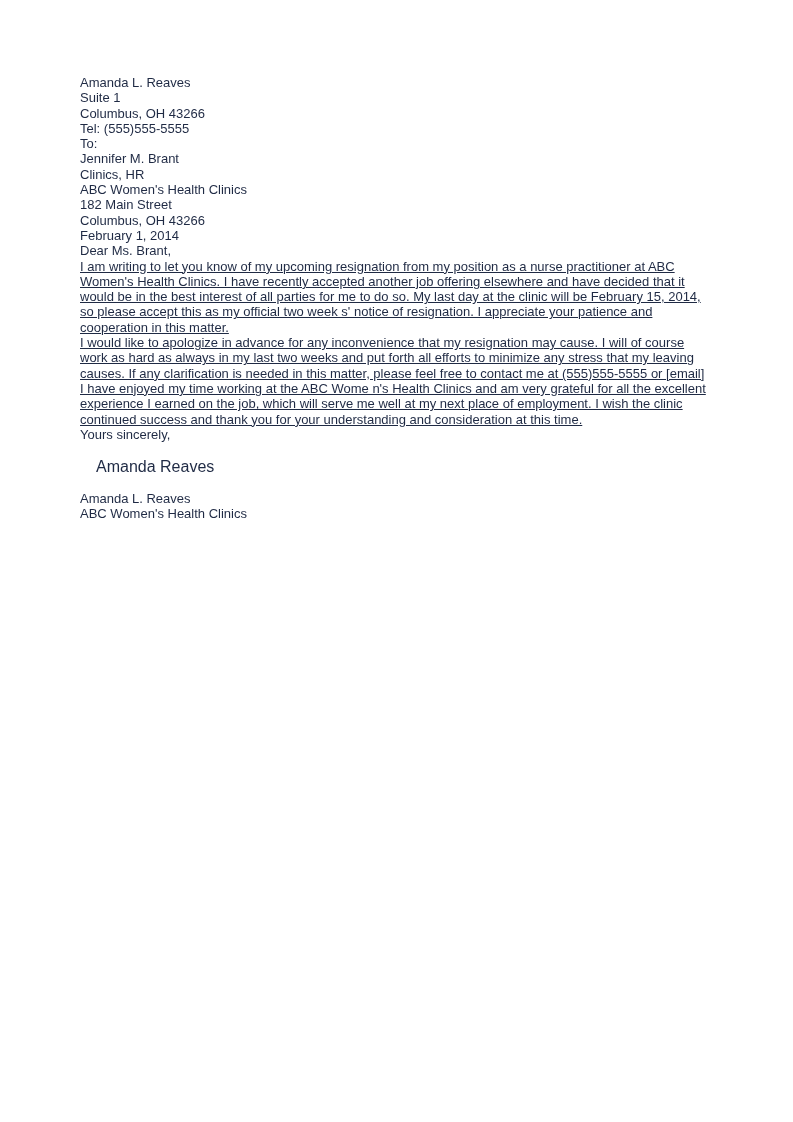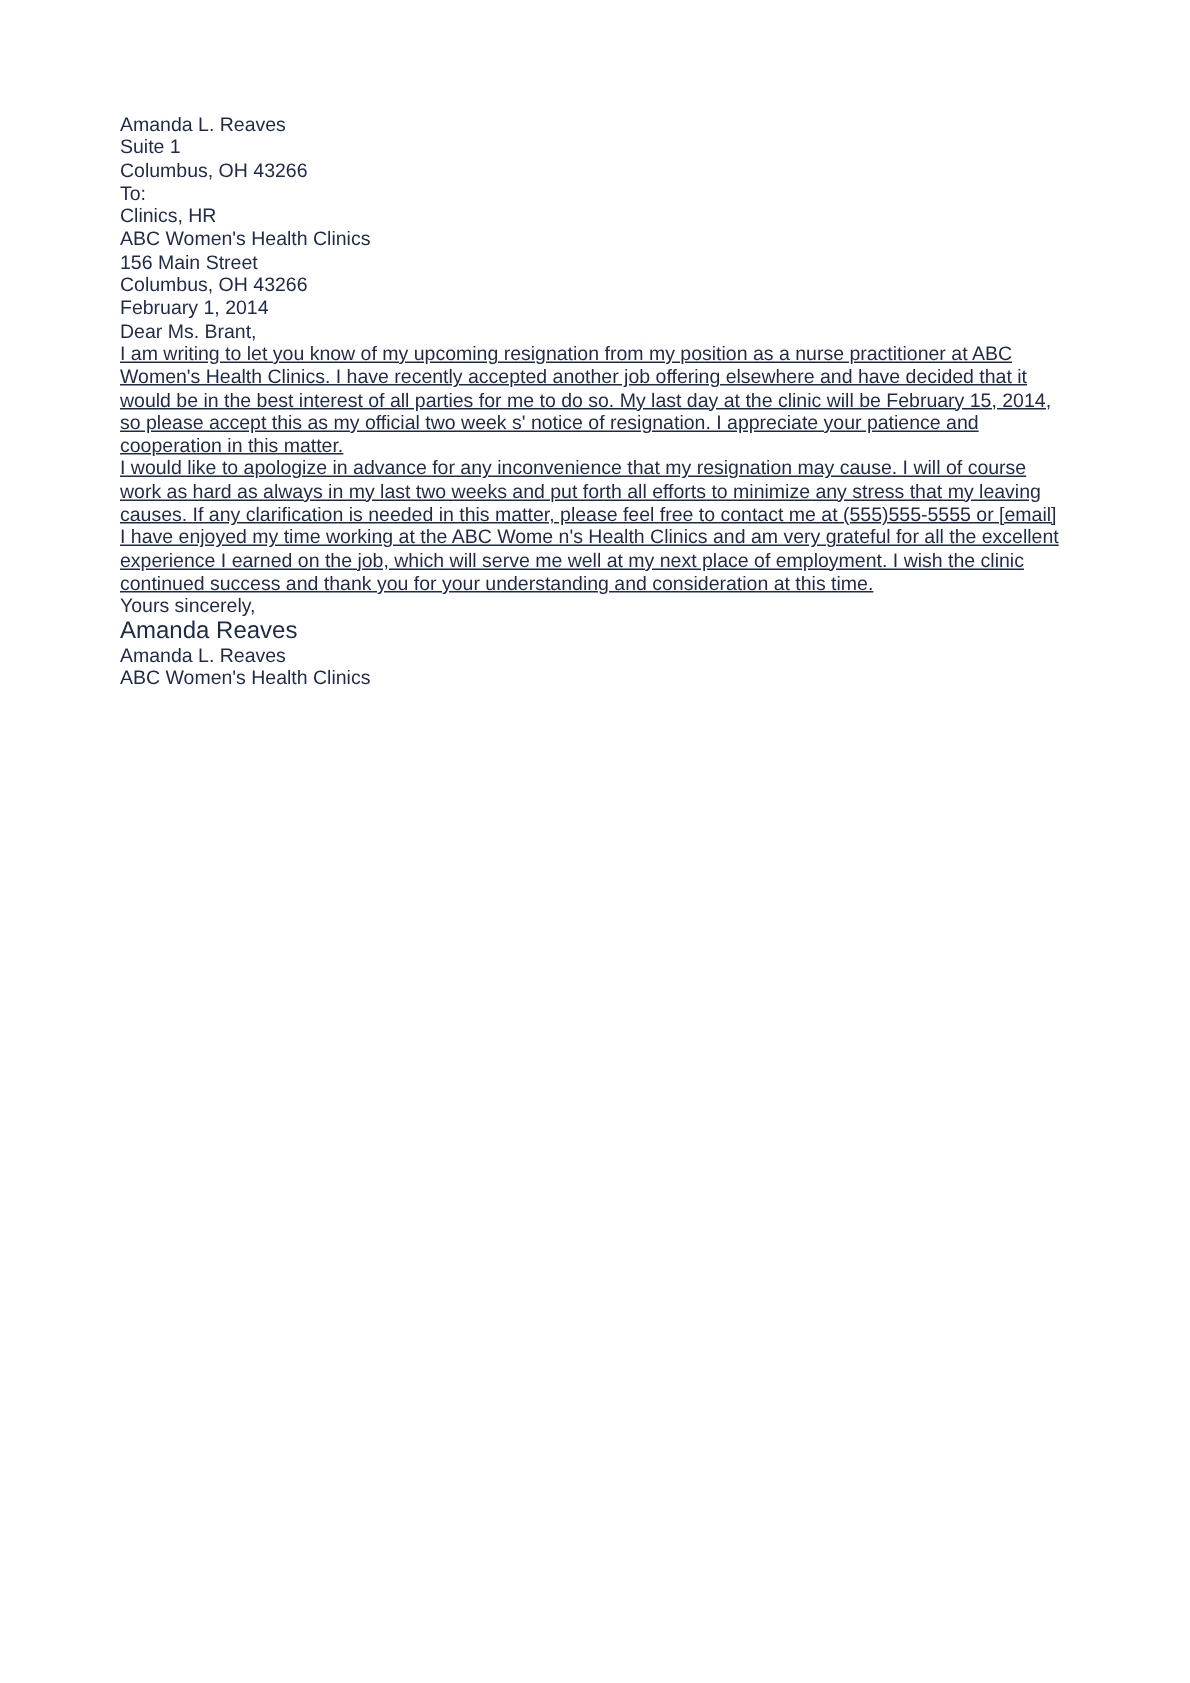--- a/index.html
+++ b/index.html
@@ -4,36 +4,38 @@
 <style>
   html, body { margin: 0; padding: 0; background: #ffffff; }
   body { width: 793px; height: 1122px; position: relative; overflow: hidden; }
   .page {
     position: absolute; left: 80px; top: 75px; width: 640px;
     font-family: "Liberation Sans", "DejaVu Sans", sans-serif;
     font-size: 13px; line-height: 15.3px; color: #1f2a44;
   }
   .line { display: block; white-space: nowrap; }
   .para { display: block; white-space: normal; width: 632px; text-decoration: underline; }
-  .sig-name { display: block; font-size: 16px; line-height: 17px; margin: 0; }
+  .sig-name { display: block; font-size: 16px; line-height: 17px; margin: 16px; }
 </style>
 </head>
 <body>
 
 <div class="page">
   <div>
     <span class="line">Amanda L. Reaves</span>
     <span class="line">Suite 1</span>
     <span class="line">Columbus, OH 43266</span>
+    <span class="line">Tel: (555)555-5555</span>
   </div>
   <span class="line">To:</span>
   <div>
+    <span class="line">Jennifer M. Brant</span>
     <span class="line">Clinics, HR</span>
     <span class="line">ABC Women's Health Clinics</span>
-    <span class="line">156 Main Street</span>
+    <span class="line">182 Main Street</span>
     <span class="line">Columbus, OH 43266</span>
   </div>
   <span class="line">February 1, 2014</span>
   <span class="line">Dear Ms. Brant,</span>
   <div>
     <span class="para">I am writing to let you know of my upcoming resignation from my position as a nurse practitioner at ABC Women's Health Clinics. I have recently accepted another job offering elsewhere and have decided that it would be in the best interest of all parties for me to do so. My last day at the clinic will be February 15, 2014, so please accept this as my official two week s' notice of resignation. I appreciate your patience and cooperation in this matter.</span>
     <span class="para">I would like to apologize in advance for any inconvenience that my resignation may cause. I will of course work as hard as always in my last two weeks and put forth all efforts to minimize any stress that my leaving causes. If any clarification is needed in this matter, please feel free to contact me at (555)555-5555 or [email]</span>
     <span class="para">I have enjoyed my time working at the ABC Wome n's Health Clinics and am very grateful for all the excellent experience I earned on the job, which will serve me well at my next place of employment. I wish the clinic continued success and thank you for your understanding and consideration at this time.</span>
   </div>
   <span class="line">Yours sincerely,</span>

